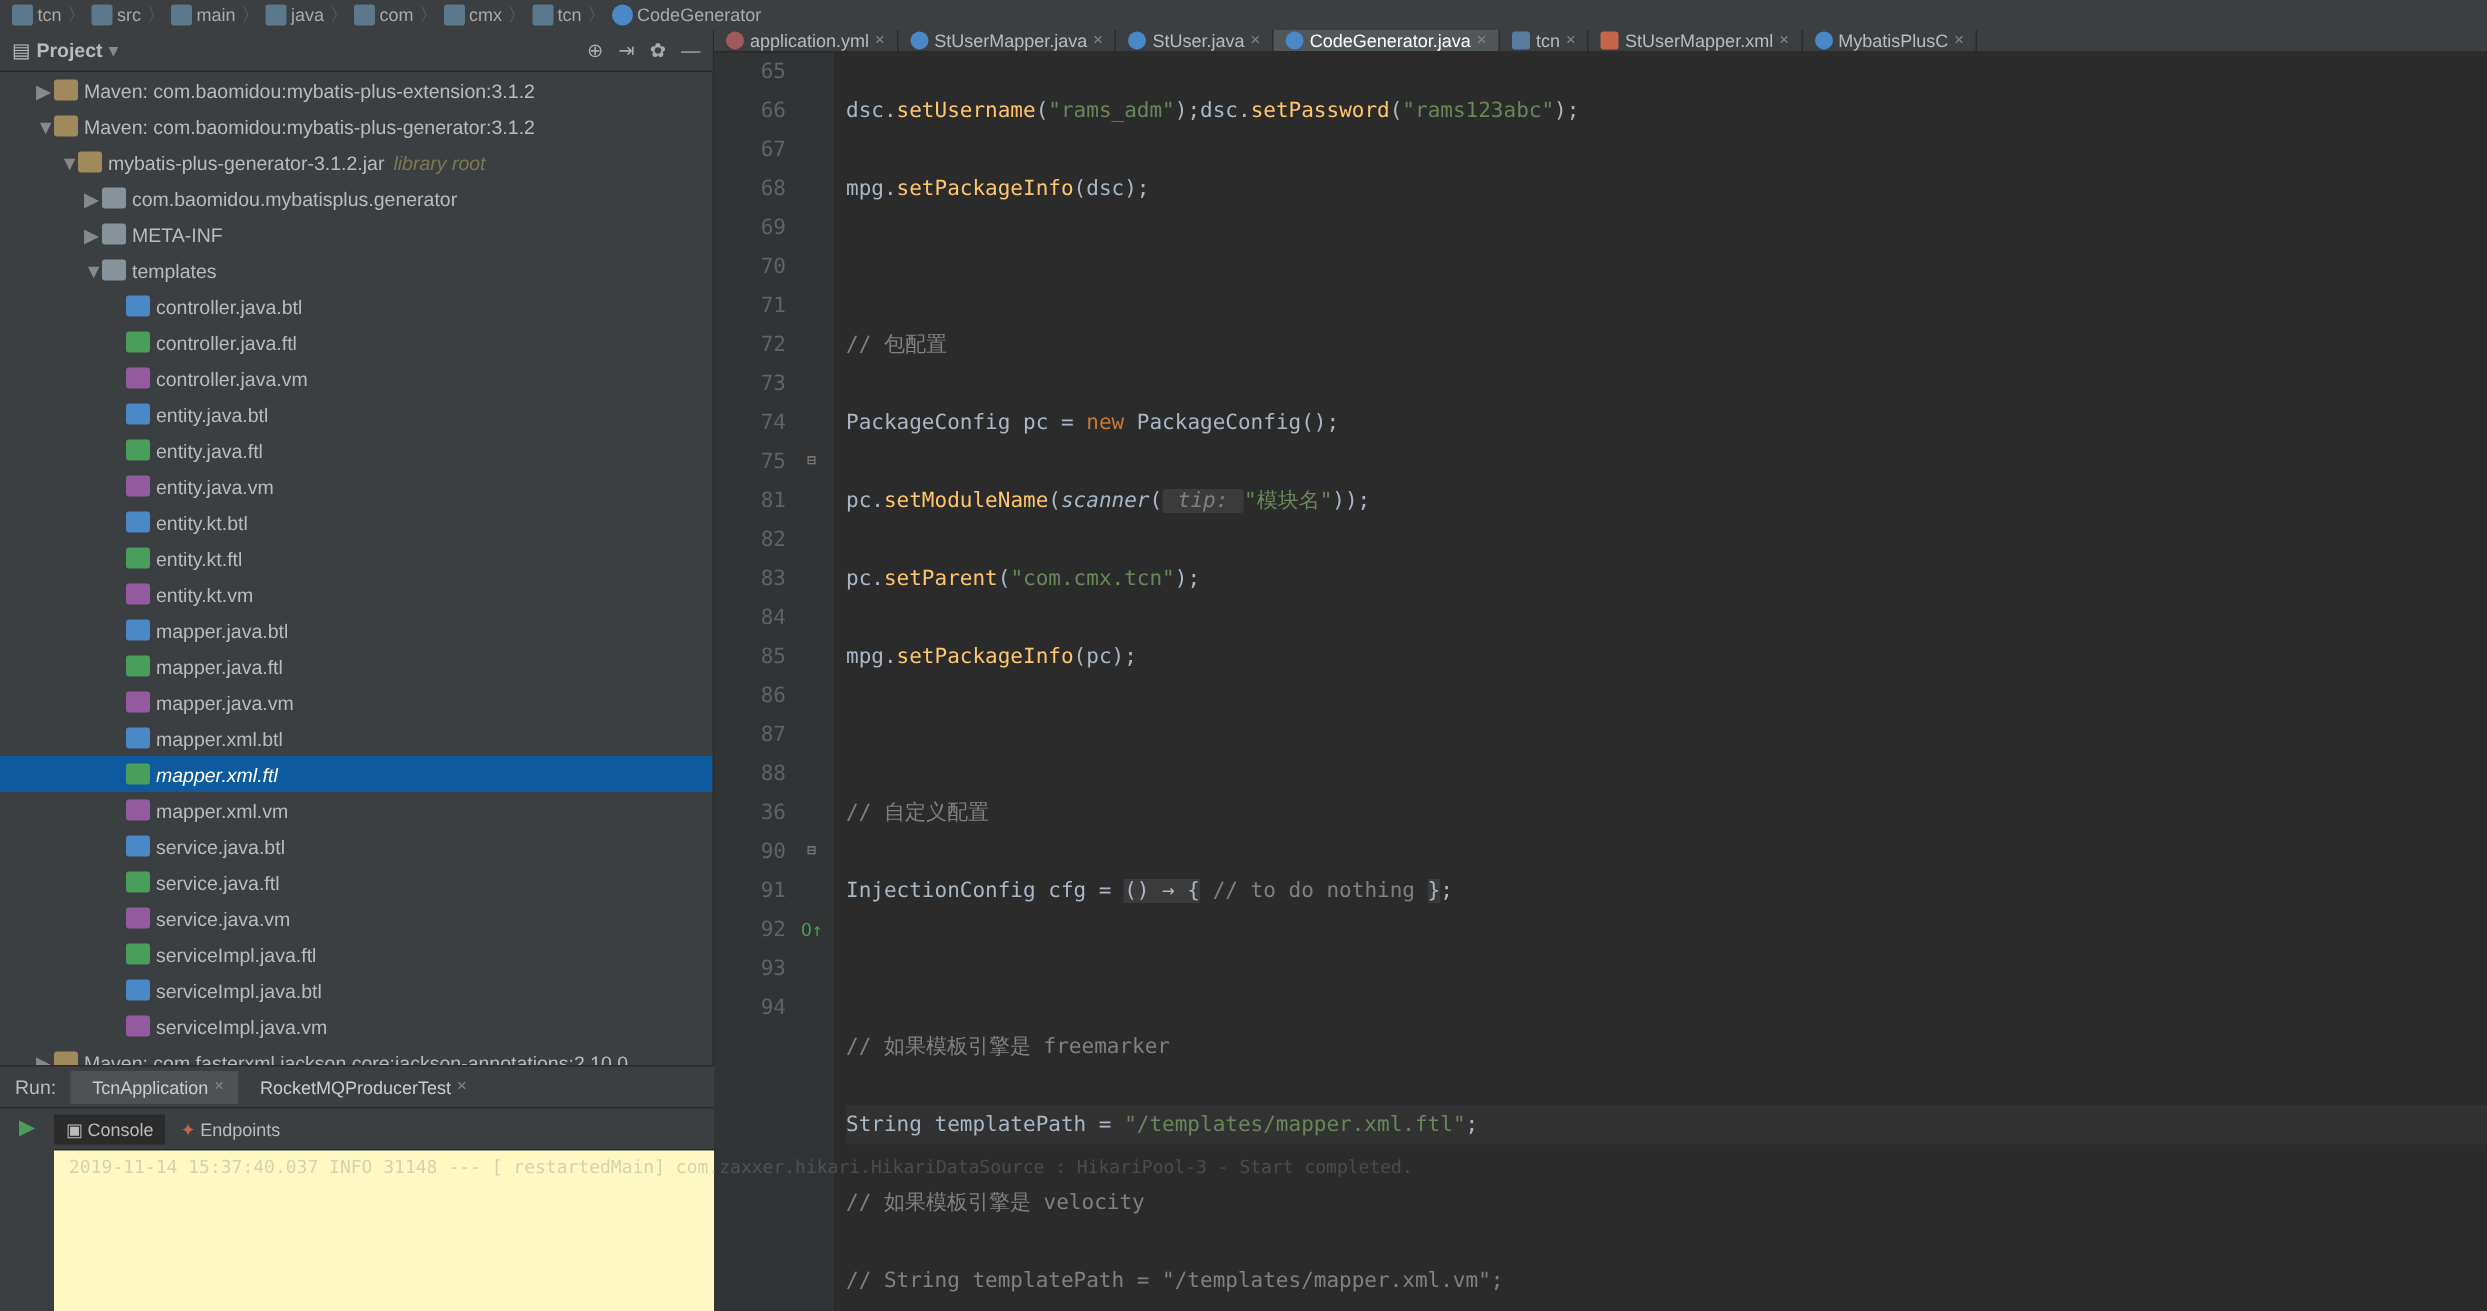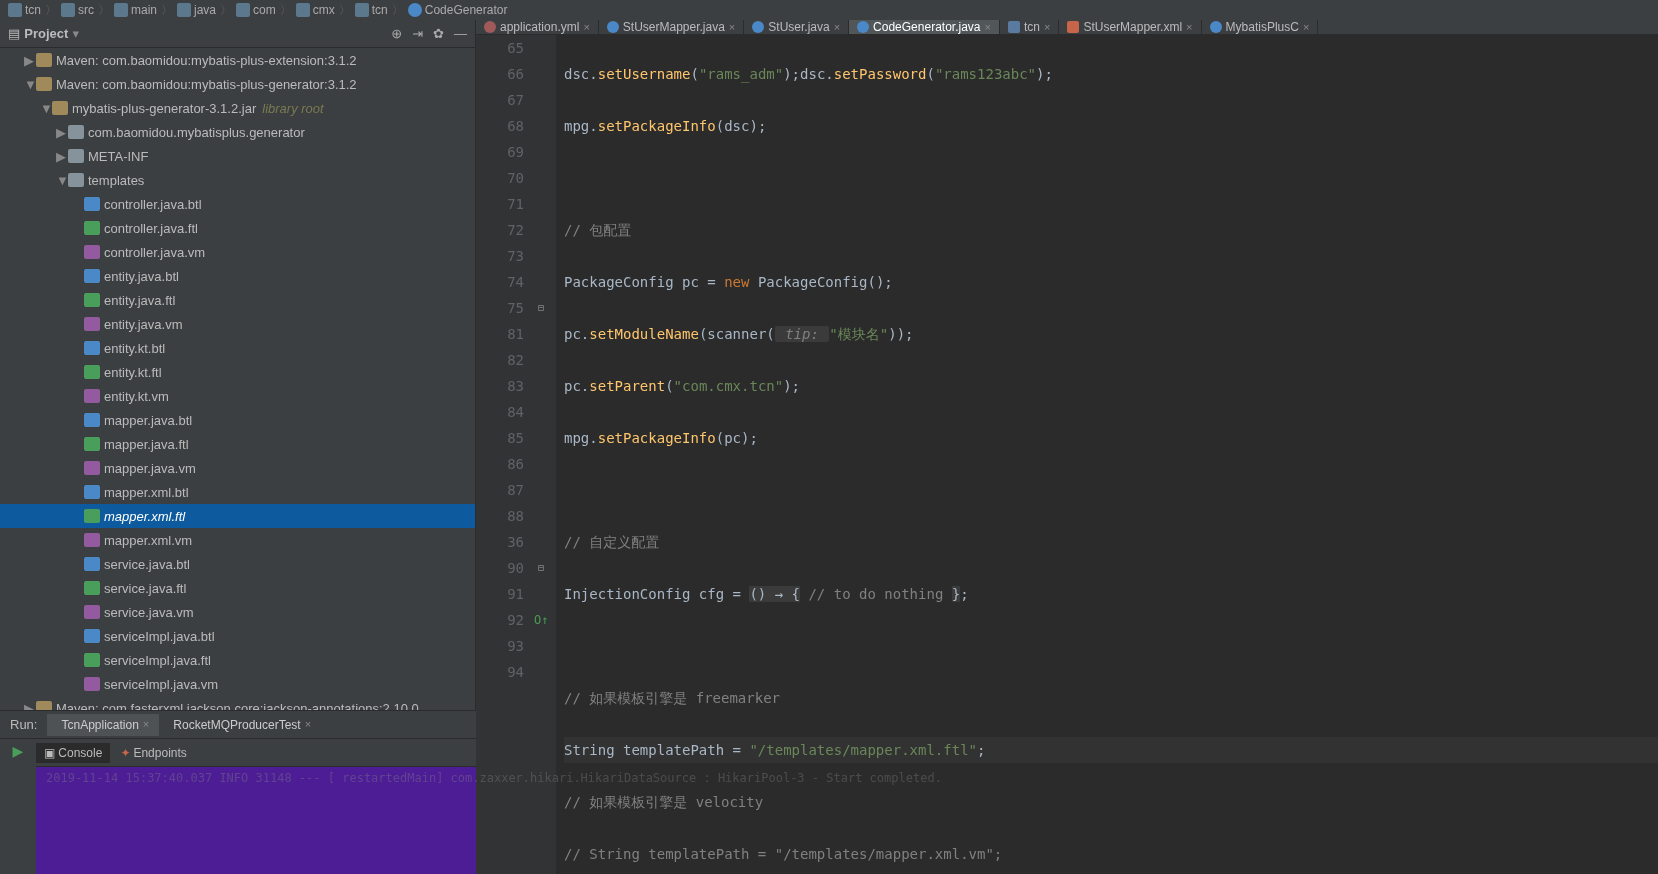--- a/index.html
+++ b/index.html
@@ -51,21 +51,21 @@
 .param { font-style: italic; color:#808080; background:#3b3b3b; padding:0 2px; border-radius:2px; }
 .bottom { height: 164px; background: #3c3f41; border-top: 1px solid #2b2b2b; display:flex; flex-direction:column; }
 .run-tabs { height: 28px; display: flex; align-items: center; border-bottom:1px solid #2b2b2b; }
 .run-tabs .lbl { padding: 0 10px; color: #bbb; }
 .run-tab { padding: 4px 10px; background: #4e5254; color: #ccc; display:flex; align-items:flex-start; gap:4px; font-size:12px; }
 .run-tab .close { color:#888; font-size:11px; }
 .sub-tabs { height: 28px; display: flex; align-items: center; gap:2px; padding-left:36px; border-bottom:1px solid #2b2b2b; }
 .sub-tab { padding: 3px 8px; color:#bbb; font-size:12px; display:flex; align-items:center; gap:3px; }
 .sub-tab.active { background:#2b2b2b; }
 .run-gutter { width:36px; display:flex; flex-direction:column; align-items:center; padding-top:4px; }
-.console { flex:1; background:#4c1d95; color:#888; font-family:monospace; font-size:12px; padding:4px 10px; display:flex;text-align:right; }
+.console { flex:1; background:#fef9c3; color:#888; font-family:monospace; font-size:12px; padding:4px 10px; display:flex;text-align:right; }
 .play { color:#4a9e5c; font-size:14px; }
 .indent0 { padding-left: 24px; }
 .indent1 { padding-left: 40px; }
 .indent2 { padding-left: 56px; }
 .indent3 { padding-left: 72px; }
 .override-mark { color:#499c54; font-size:12px; }
 </style>
 </head>
 <body>
 
@@ -242,27 +242,27 @@
           <span class="icon ftl"></span>
           <span>service.java.ftl</span>
         </div>
         <div class="tree-row indent3">
           <span class="arrow"></span>
           <span class="icon vm"></span>
           <span>service.java.vm</span>
         </div>
         <div class="tree-row indent3">
           <span class="arrow"></span>
+          <span class="icon ftl"></span>
+          <span>serviceImpl.java.ftl</span>
+        </div>
+        <div class="tree-row indent3">
+          <span class="arrow"></span>
           <span class="icon file"></span>
           <span>serviceImpl.java.btl</span>
-        </div>
-        <div class="tree-row indent3">
-          <span class="arrow"></span>
-          <span class="icon ftl"></span>
-          <span>serviceImpl.java.ftl</span>
         </div>
         <div class="tree-row indent3">
           <span class="arrow"></span>
           <span class="icon vm"></span>
           <span>serviceImpl.java.vm</span>
         </div>
         <div class="tree-row indent0">
           <span class="arrow">▶</span>
           <span class="icon jar"></span>
           <span>Maven: com.fasterxml.jackson.core:jackson-annotations:2.10.0</span>
@@ -340,21 +340,21 @@
         <div class="fold-mark" style="top:260px">⊟</div>
         <div class="fold-mark" style="top:520px">⊟</div>
         <div class="fold-mark override-mark" style="top:572px; left:-2px">O↑</div>
       </div>
       <div class="code">
 <div class="line"><span>dsc.</span><span class="fn">setUsername</span><span>(</span><span class="str">"rams_adm"</span><span>);dsc.</span><span class="fn">setPassword</span><span>(</span><span class="str">"rams123abc"</span><span>);</span></div>
 <div class="line"><span>mpg.</span><span class="fn">setPackageInfo</span><span>(dsc);</span></div>
 <div class="line"></div>
 <div class="line"><span class="cmt">// 包配置</span></div>
 <div class="line"><span>PackageConfig pc = </span><span class="kw">new</span><span> PackageConfig();</span></div>
-<div class="line"><span>pc.</span><span class="fn">setModuleName</span><span>(</span><span style="">scanner</span><span>(</span><span class="param"> tip: </span><span class="str">"模块名"</span><span>));</span></div>
+<div class="line"><span>pc.</span><span class="fn">setModuleName</span><span>(</span><span style="font-style:italic">scanner</span><span>(</span><span class="param"> tip: </span><span class="str">"模块名"</span><span>));</span></div>
 <div class="line"><span>pc.</span><span class="fn">setParent</span><span>(</span><span class="str">"com.cmx.tcn"</span><span>);</span></div>
 <div class="line"><span>mpg.</span><span class="fn">setPackageInfo</span><span>(pc);</span></div>
 <div class="line"></div>
 <div class="line"><span class="cmt">// 自定义配置</span></div>
 <div class="line"><span>InjectionConfig cfg = </span><span style="background:#3b3b3b">() → {</span><span class="cmt"> // to do nothing </span><span style="background:#3b3b3b">}</span><span>;</span></div>
 <div class="line"></div>
 <div class="line"><span class="cmt">// 如果模板引擎是 freemarker</span></div>
 <div class="line hl"><span>String templatePath = </span><span class="str">"/templates/mapper.xml.ftl"</span><span>;</span></div>
 <div class="line"><span class="cmt">// 如果模板引擎是 velocity</span></div>
 <div class="line"><span class="cmt">// String templatePath = "/templates/mapper.xml.vm";</span></div>

